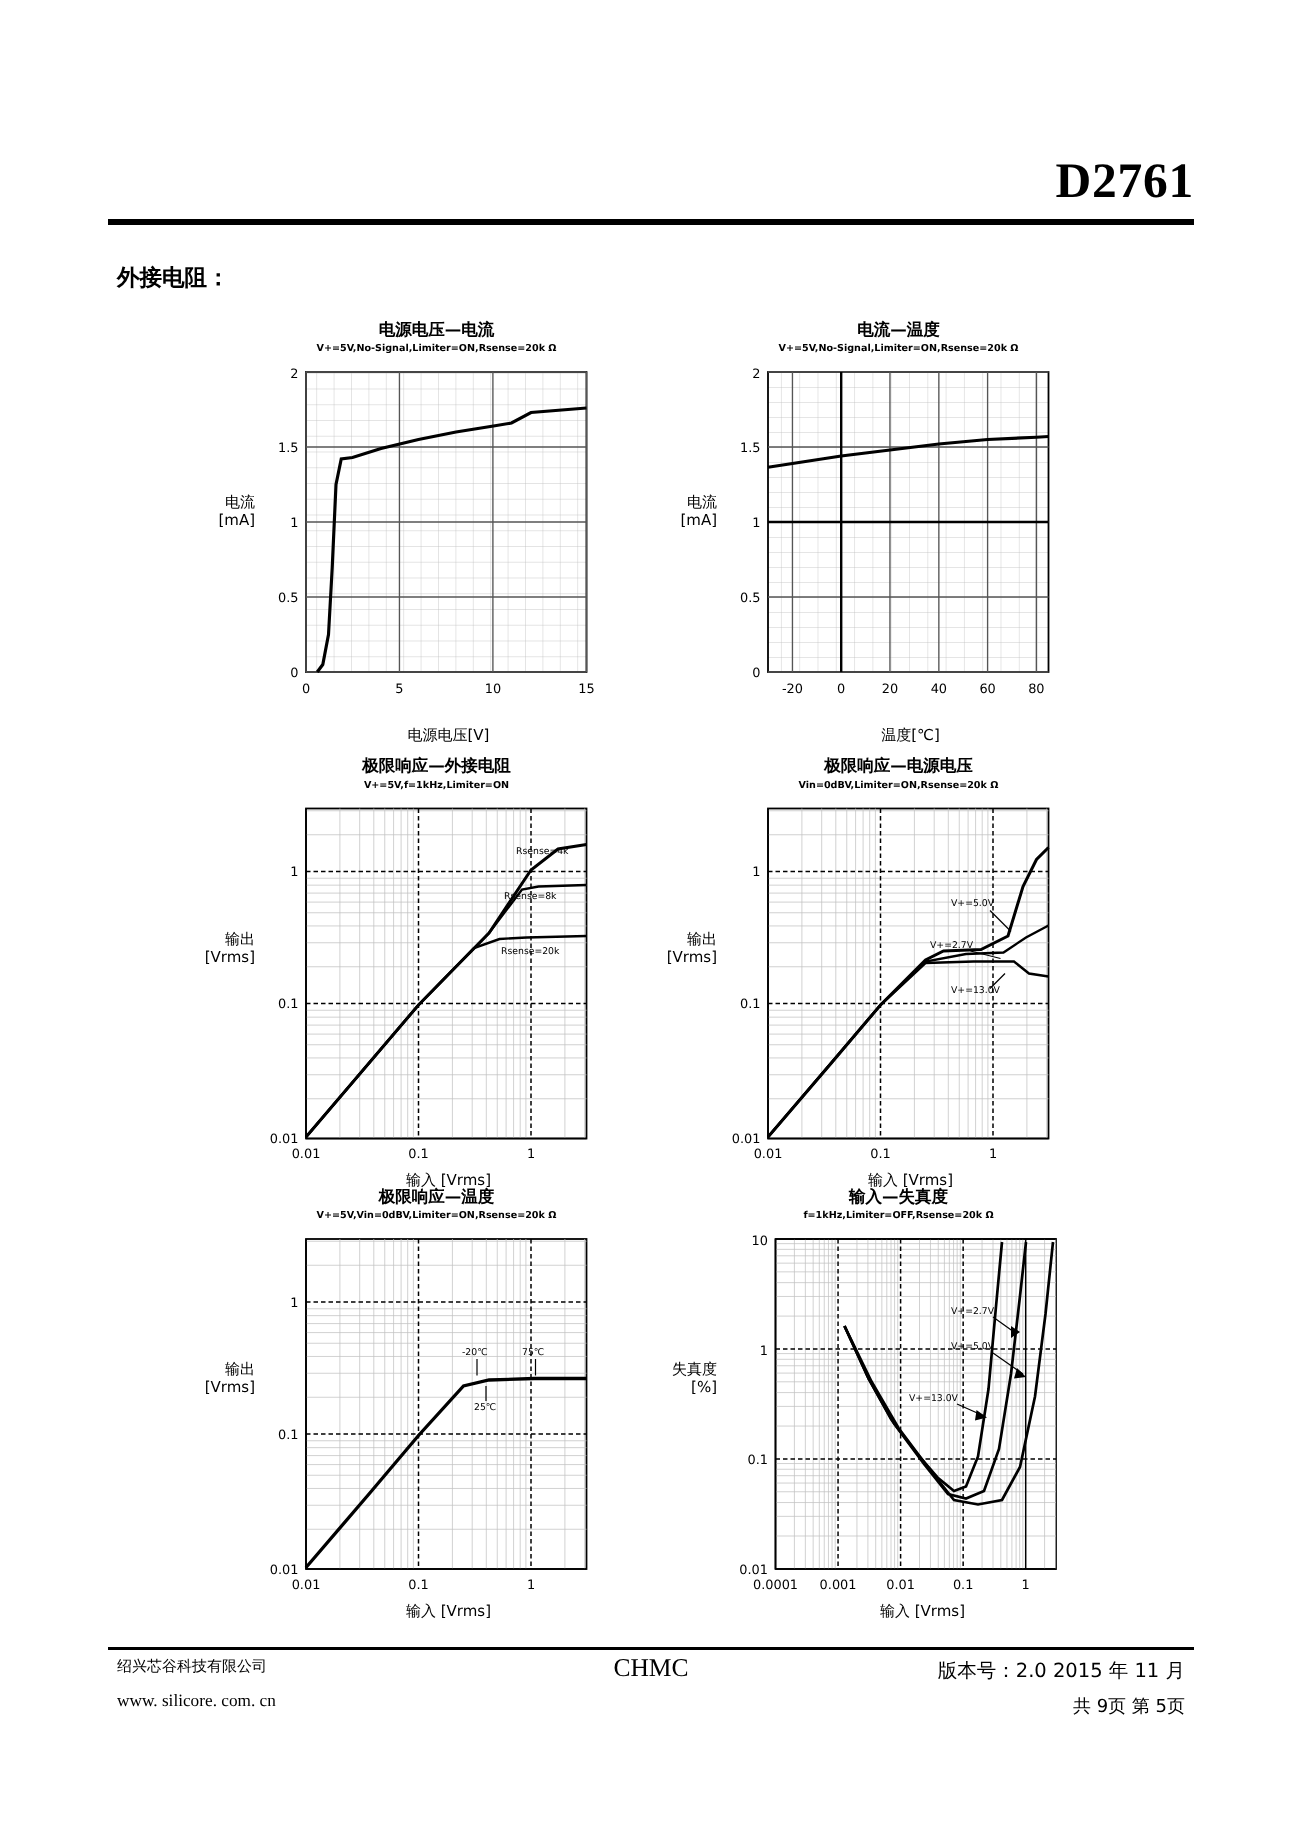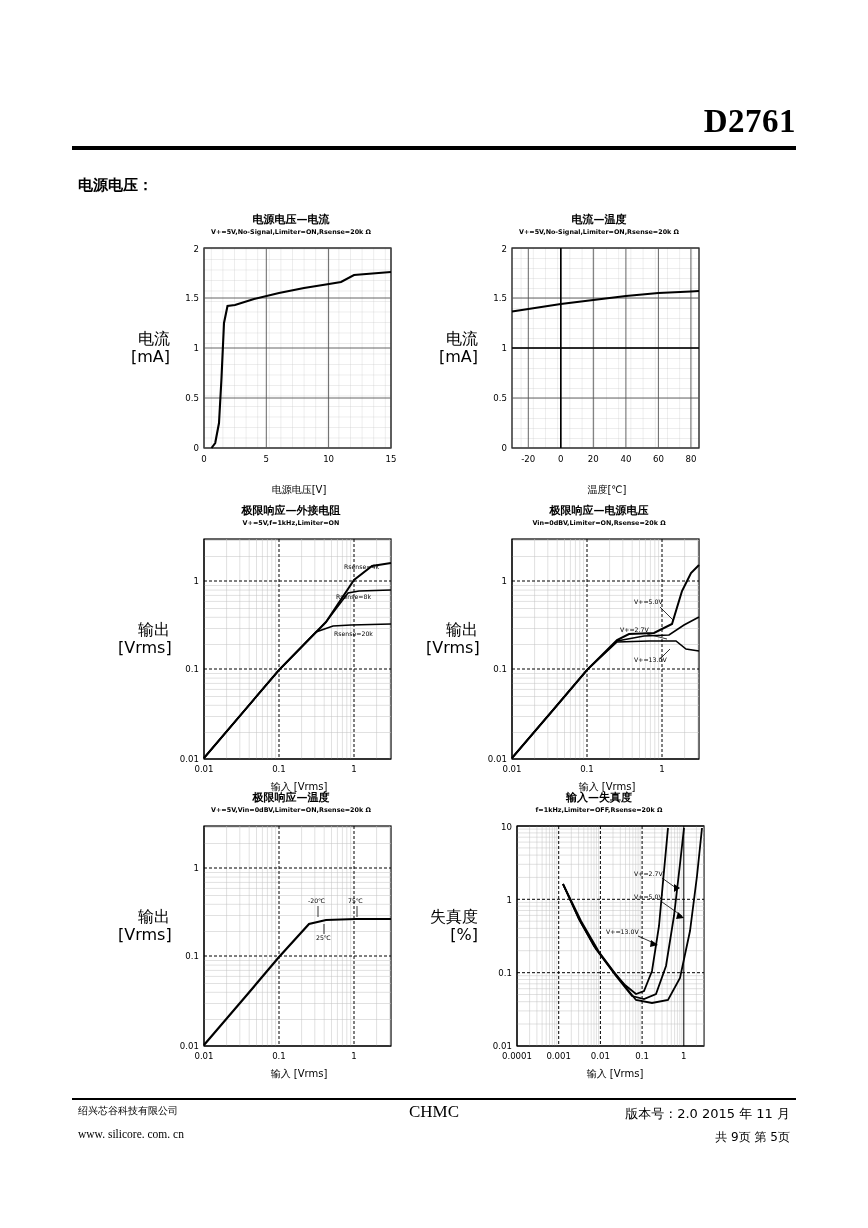--- a/index.html
+++ b/index.html
@@ -46,35 +46,35 @@
   .c-sub{
     text-align:center;font-size:6.4px;font-weight:bold;
     font-family:"DejaVu Sans",sans-serif;margin-bottom:2px;
   }
   .c-body{position:relative;}
   .c-xlabel{
     text-align:center;font-size:10px;font-family:"DejaVu Sans",sans-serif;
     margin-top:13px;
   }
   .c-ylabel{
-    position:absolute;font-size:16px;font-family:"DejaVu Sans",sans-serif;
+    position:absolute;font-size:10px;font-family:"DejaVu Sans",sans-serif;
     text-align:right;line-height:1.15;
   }
   svg{display:block;}
   .tick{font-size:8.6px;font-family:"DejaVu Sans",sans-serif;}
   .ann{font-size:6.2px;font-family:"DejaVu Sans",sans-serif;}
 </style>
 </head>
 <body>
 
 <div class="page">
 
   <div class="doc-title">D2761</div>
   <div class="head-rule"></div>
-  <div class="section-label">电源电压：</div>
+  <div class="section-label">外接电阻：</div>
 
   <div class="chart" style="left:176px;top:212px;width:230px;">
     <div class="c-title">电源电压—电流</div>
     <div class="c-sub">V+=5V,No-Signal,Limiter=ON,Rsense=20k Ω</div>
     <div class="c-body">
       <div class="c-ylabel" style="left:-58px;top:92px;width:52px;">
         <div>电流</div>
         <div>[mA]</div>
       </div>
       <svg width="230" height="232" viewBox="0 0 230 232">

